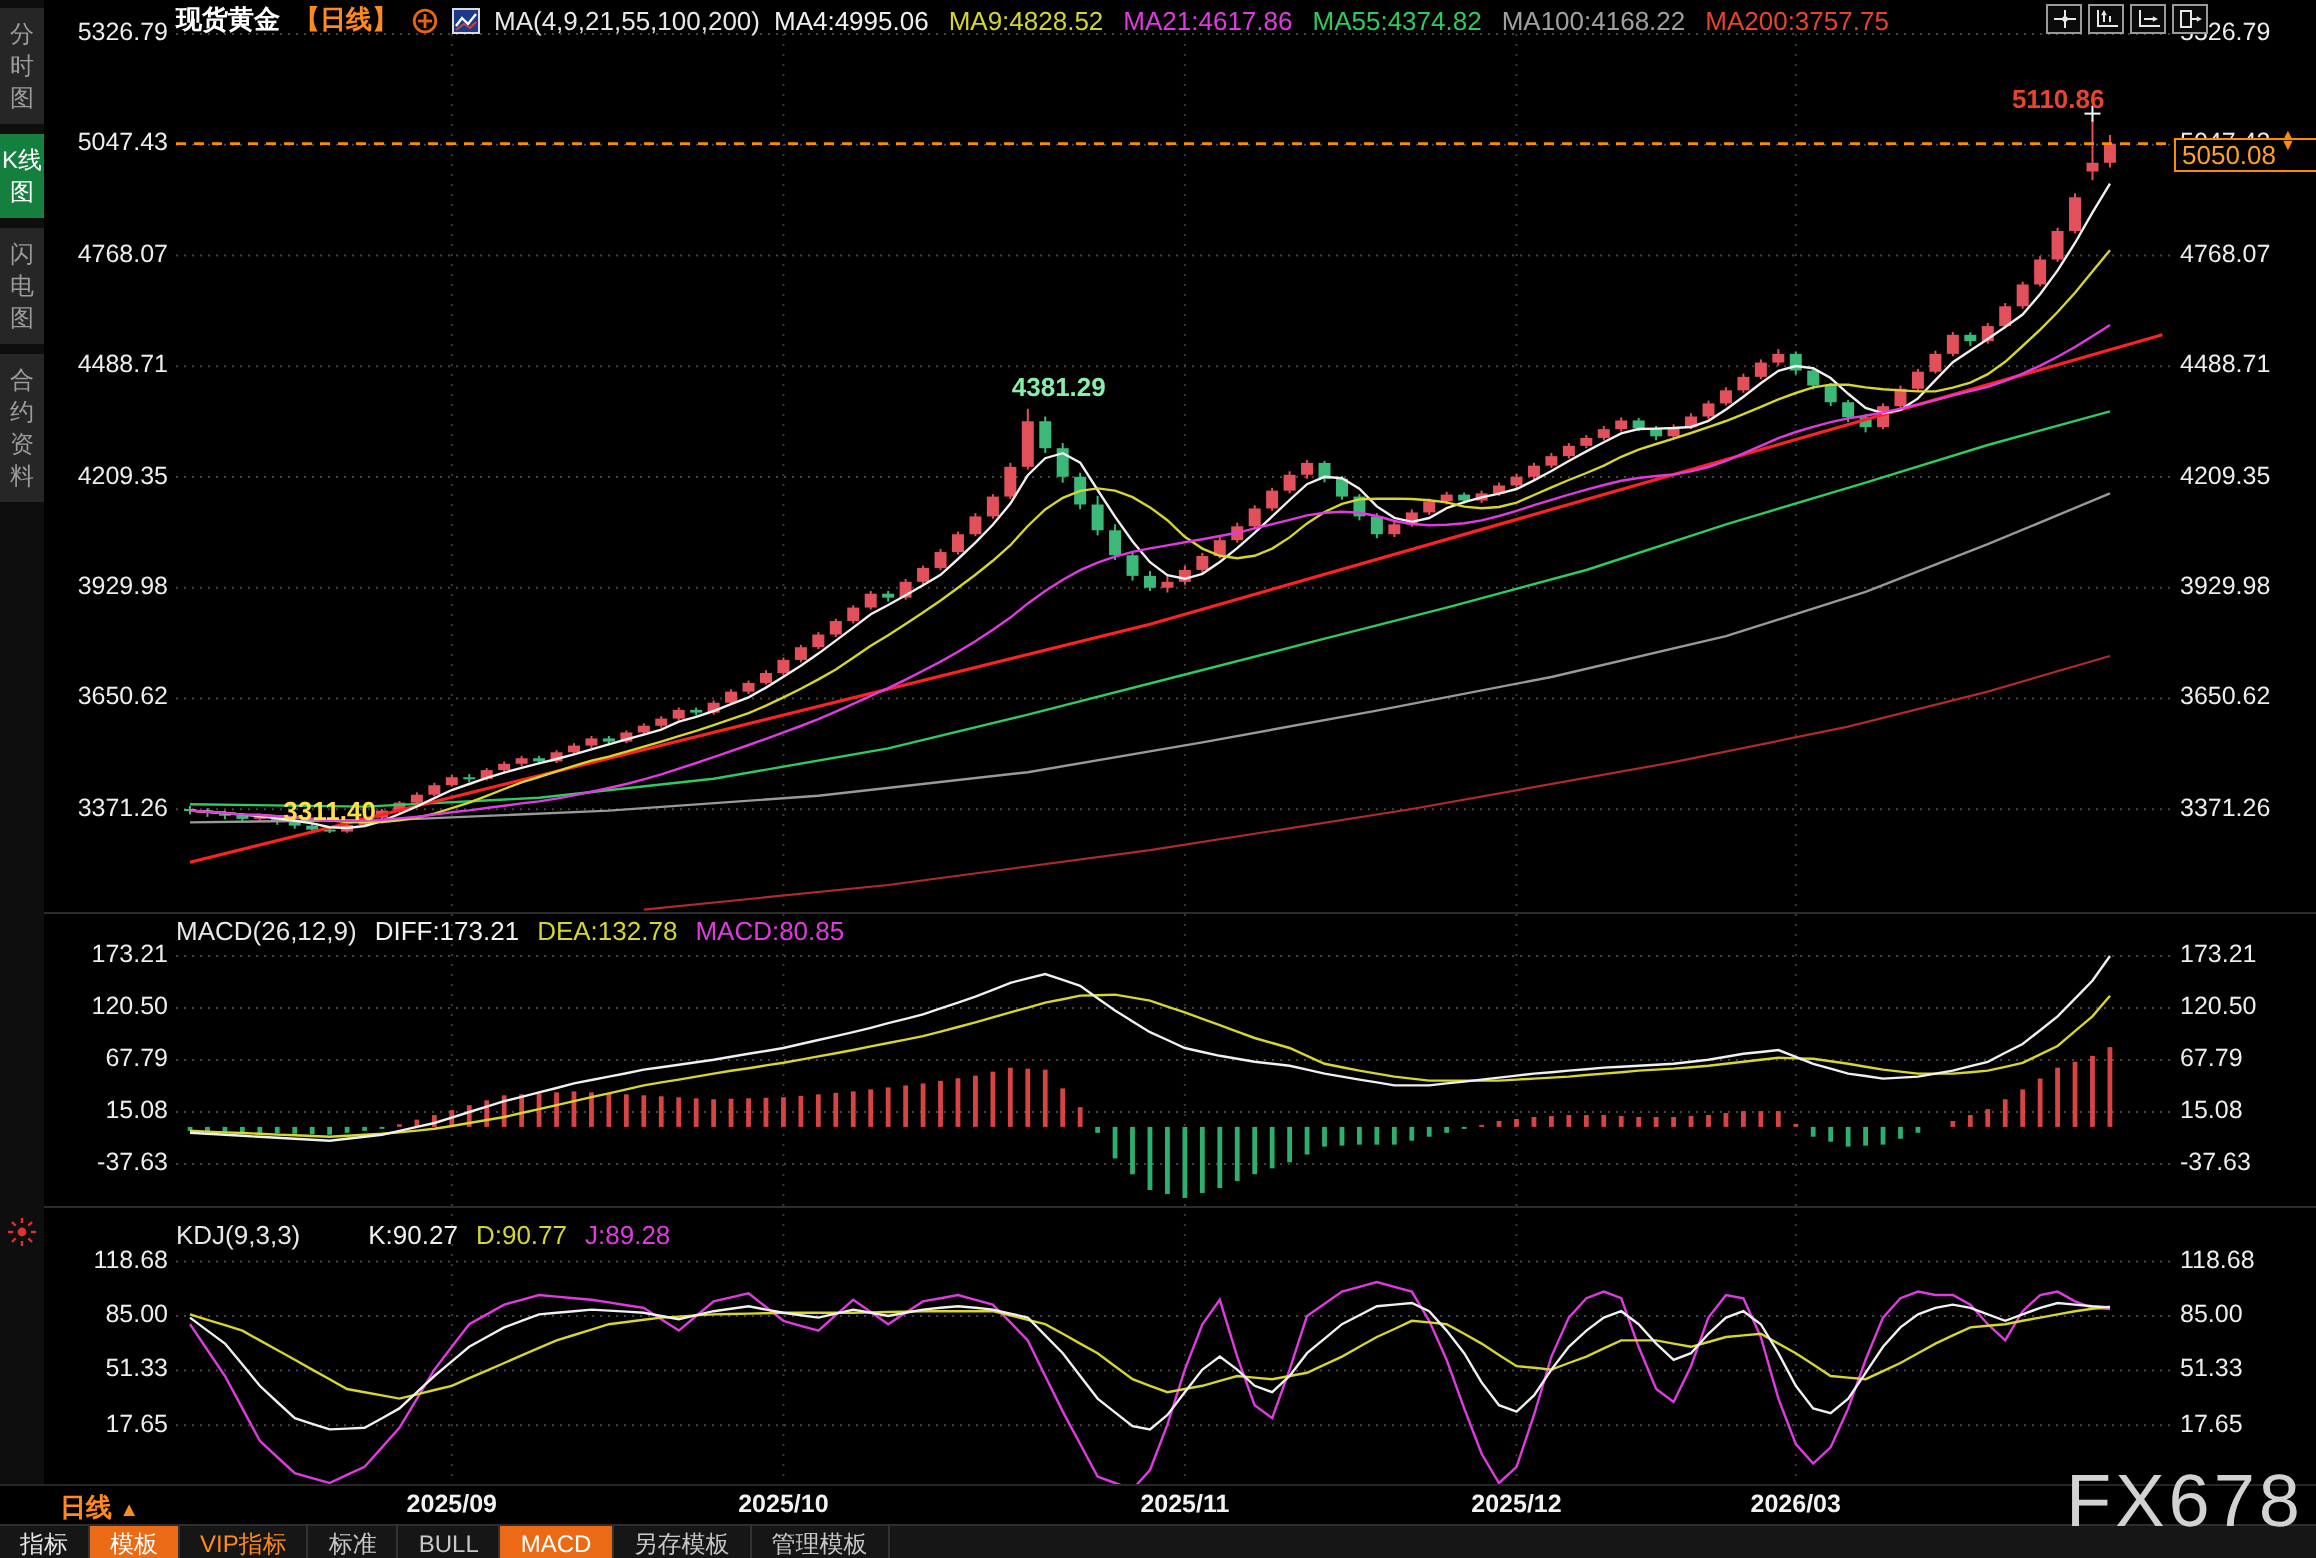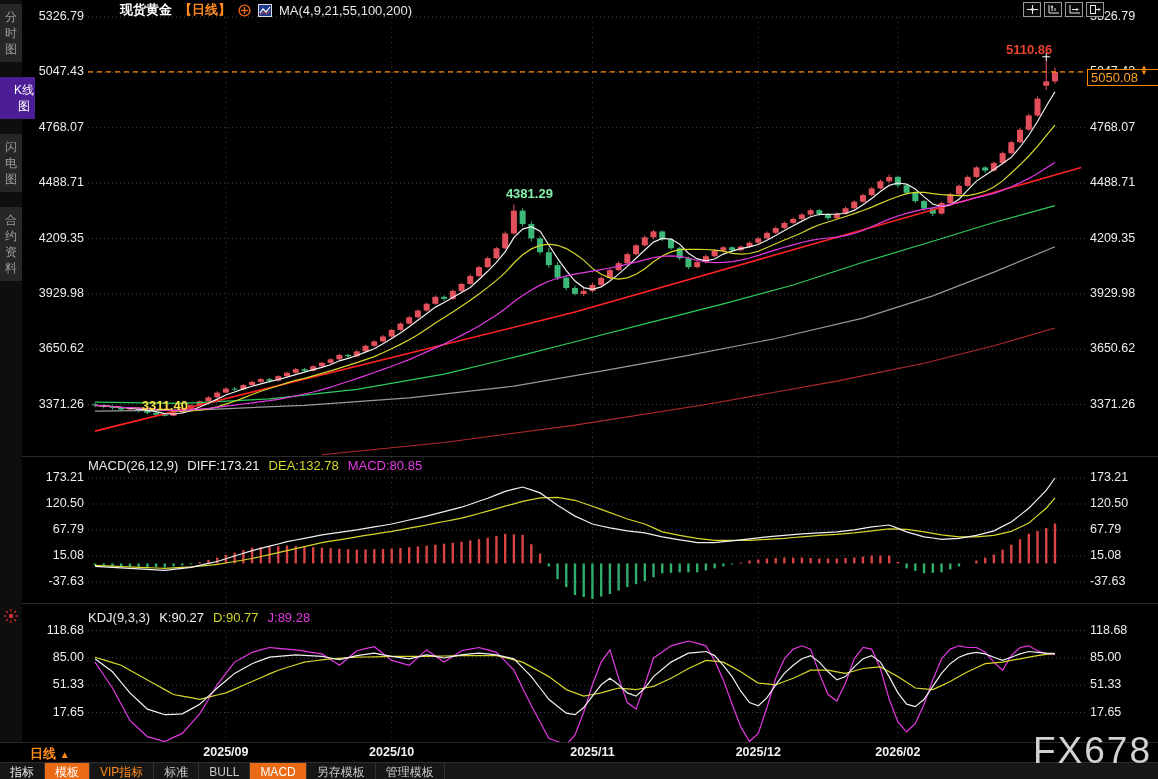--- a/index.html
+++ b/index.html
@@ -1,25 +1,25 @@
 <!DOCTYPE html>
 <html><head>
 <meta charset="utf-8">
 <style>
   html,body{margin:0;padding:0;}
   body{width:1158px;height:779px;background:#000;overflow:hidden;position:relative;
        font-family:"Liberation Sans","DejaVu Sans",sans-serif;color:#e8e8e8;}
   
   .sidebar{position:absolute;left:0;top:0;width:22px;height:742px;background:#0e0e0e;z-index:5;display:flex;flex-direction:column;padding-top:4px;box-sizing:border-box;}
-  .side-tab{width:22px;margin-bottom:15px;padding:5px 0;background:#262626;color:#9c9c9c;font-size:12px;line-height:16px;text-align:center;word-break:break-all;cursor:pointer;}
-  .side-tab.active{background:#4c1d95;color:#fff;padding-left:13px;}
+  .side-tab{width:22px;margin-bottom:5px;padding:5px 0;background:#262626;color:#9c9c9c;font-size:12px;line-height:16px;text-align:center;word-break:break-all;cursor:pointer;}
+  .side-tab.active{background:#15803d;color:#fff;}
   .alert-dot{position:absolute;left:3px;top:608px;z-index:6;}
   
   .topbar{position:absolute;left:88px;top:2px;height:16px;display:flex;align-items:center;gap:7px;font-size:13px;white-space:nowrap;z-index:4;}
-  .symbol{color:#ffffff;font-weight:bold;margin-left:32px;}
+  .symbol{color:#ffffff;font-weight:bold;}
   .period{color:#ff8a1e;font-weight:bold;}
   .ma-item{font-size:13px;}
   .icon-btn{display:inline-flex;align-items:center;justify-content:center;cursor:pointer;}
   .tools{position:absolute;left:1023px;top:2px;display:flex;gap:3px;z-index:6;}
   .tool-btn{width:16px;height:13px;border:1px solid #9a9a9a;background:#0a0a0a;display:flex;align-items:center;justify-content:center;cursor:pointer;}
   
   .pane-header{position:absolute;left:88px;height:15px;display:flex;gap:9px;font-size:13px;z-index:4;white-space:nowrap;}
   #macd-header{top:458px;}
   #kdj-header{top:610px;}
   
@@ -452,21 +452,21 @@
     <div class="ylab left" style="top: 650px;">85.00</div>
     <div class="ylab right" style="top: 650px;">85.00</div>
     <div class="ylab left" style="top: 677.296px;">51.33</div>
     <div class="ylab right" style="top: 677.296px;">51.33</div>
     <div class="ylab left" style="top: 704.601px;">17.65</div>
     <div class="ylab right" style="top: 704.601px;">17.65</div>
     <div class="xlab" style="left: 225.905px;">2025/09</div>
     <div class="xlab" style="left: 391.718px;">2025/10</div>
     <div class="xlab" style="left: 592.439px;">2025/11</div>
     <div class="xlab" style="left: 758.252px;">2025/12</div>
-    <div class="xlab" style="left: 897.884px;">2026/02</div>
+    <div class="xlab" style="left: 897.884px;">2026/03</div>
     <div class="anno" style="color: rgb(232, 67, 46); left: 1046.24px; top: 41.8027px; transform: translateX(-100%) translateX(6px);">5110.86</div>
     <div class="anno" style="color: #86efac; left: 513.896px; top: 186.422px; transform: translateX(-8px);">4381.29</div>
     <div class="anno" style="color: #fde047; left: 164.816px; top: 398px; transform: translateX(-50%);">3311.40</div>
   </div>
 
 <div class="sidebar" id="sidebar">
     <div class="side-tab">分时图</div>
     <div class="side-tab active">K线图</div>
     <div class="side-tab">闪电图</div>
     <div class="side-tab">合约资料</div>
@@ -498,20 +498,28 @@
     </svg>
   </span>
   <span class="icon-btn">
     <svg width="14" height="13" viewBox="0 0 14 13">
       <rect x="0.5" y="0.5" width="13" height="12" fill="#1b3a8c" stroke="#dcdcdc"></rect>
       <polyline points="2,9 5,5 8,8 12,3" fill="none" stroke="#ffffff" stroke-width="1.2"></polyline>
       <polyline points="2,11 6,8 9,10 12,7" fill="none" stroke="#d04040" stroke-width="1"></polyline>
     </svg>
   </span>
   <span class="ma-item">MA(4,9,21,55,100,200)</span>
+  <span id="ma-values" style="display:flex;gap:10px;">
+      <span class="ma-item" style="color: rgb(240, 240, 240);">MA4:4995.06</span>
+      <span class="ma-item" style="color: rgb(214, 214, 44);">MA9:4828.52</span>
+      <span class="ma-item" style="color: rgb(226, 58, 226);">MA21:4617.86</span>
+      <span class="ma-item" style="color: rgb(46, 204, 94);">MA55:4374.82</span>
+      <span class="ma-item" style="color: rgb(160, 160, 160);">MA100:4168.22</span>
+      <span class="ma-item" style="color: rgb(232, 67, 46);">MA200:3757.75</span>
+    </span>
 </div>
 
 <div class="tools">
   <div class="tool-btn">
     <svg width="11" height="9" viewBox="0 0 11 9">
         <line x1="5.5" y1="0" x2="5.5" y2="9" stroke="#e8e8e8"></line>
         <line x1="0" y1="4.5" x2="11" y2="4.5" stroke="#e8e8e8"></line>
         <circle cx="5.5" cy="4.5" r="1.4" fill="#e8e8e8"></circle>
       </svg>
   </div>
@@ -542,21 +550,21 @@
 <div class="pane-header" id="macd-header">
   <span>MACD(26,12,9)</span>
   <span id="macd-items" style="display:flex;gap:9px;">
       <span style="color: rgb(240, 240, 240);">DIFF:173.21</span>
       <span style="color: rgb(214, 214, 44);">DEA:132.78</span>
       <span style="color: rgb(226, 58, 226);">MACD:80.85</span>
     </span>
 </div>
 <div class="pane-header" id="kdj-header">
   <span>KDJ(9,3,3)</span>
-  <span id="kdj-items" style="display:flex;gap:9px;">
+  <span id="kdj-items" style="display:flex;gap:9px;margin-left:25px;">
       <span style="color: rgb(240, 240, 240);">K:90.27</span>
       <span style="color: rgb(214, 214, 44);">D:90.77</span>
       <span style="color: rgb(226, 58, 226);">J:89.28</span>
     </span>
 </div>
 
 <div class="price-tag" id="price-tag" style="top: 69px;">5050.08</div>
 <div class="jump-marker" id="jump-marker" style="top: 64.8508px;">
     <span>▲</span>
     <span>▼</span>

